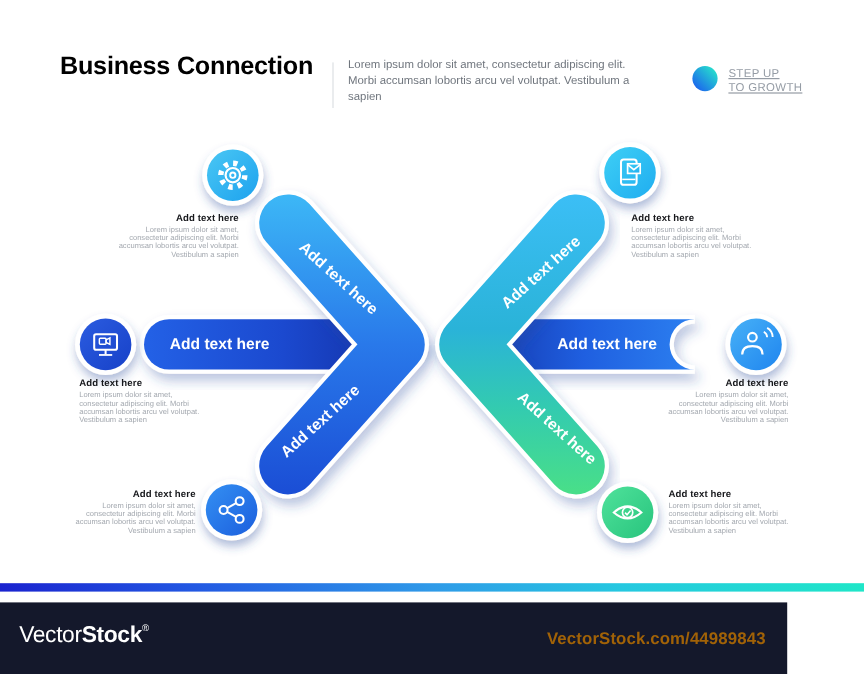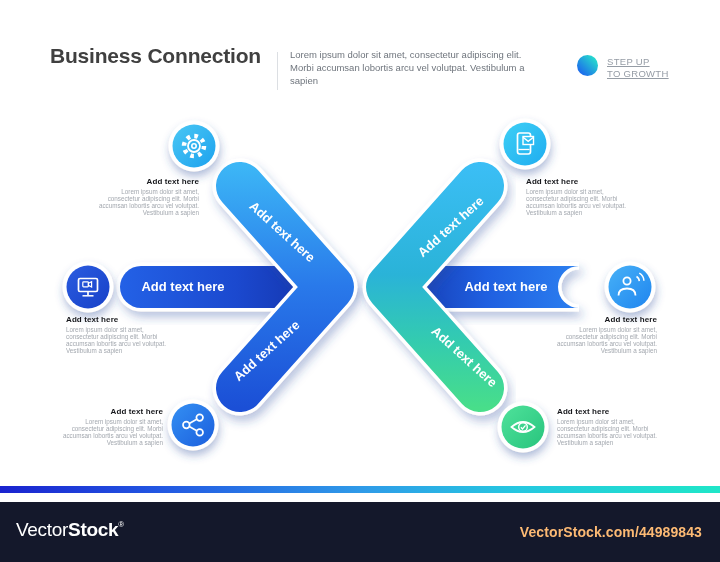--- a/index.html
+++ b/index.html
@@ -1,21 +1,21 @@
 <!DOCTYPE html>
 <html><head>
 <meta charset="utf-8">
 <style>
   * { margin:0; padding:0; box-sizing:border-box; }
   body { font-family:"Liberation Sans", sans-serif; background:#fff; }
   #canvas { position:relative; width:720px; height:562px; background:#fff; overflow:hidden; }
 
   
   .title { position:absolute; left:50px; top:42px; font-size:21px; line-height:27px;
-           font-weight:bold; color:#404040; letter-spacing:-0.2px; }
+           font-weight:bold; color:#000000; letter-spacing:-0.2px; }
   .hdr-divider { position:absolute; left:277px; top:52px; width:1px; height:38px; background:#dcdfe3; }
   .hdr-desc { position:absolute; left:290px; top:49px; width:236px; font-size:9.5px;
               line-height:12.8px; color:#6f757d; }
   .badge-dot { position:absolute; left:577px; top:55px; width:21px; height:21px; border-radius:50%;
                background:linear-gradient(225deg,#27e2cc 10%,#1b62ee 90%); }
   .badge-text { position:absolute; left:607px; top:56px; font-size:9.5px; line-height:11.5px;
                 color:#959ca5; letter-spacing:0.3px;text-decoration:underline; }
 
   
   #diagram-svg { position:absolute; left:0; top:0; z-index:1; }
@@ -26,26 +26,26 @@
 
   .tblock { position:absolute; z-index:2; }
   .tblock h4 { font-size:8px; font-weight:bold; color:#17181c; margin-bottom:2px; letter-spacing:0.1px; }
   .tblock p { font-size:6.3px; line-height:7.1px; color:#a3a8af; }
   .al-r { text-align:right; }
   .al-l { text-align:left; }
 
   
   .grad-bar { position:absolute; left:0; top:486px; width:720px; height:7px;
               background:linear-gradient(90deg,#1a23cf 0%,#2257e2 22%,#2f9ae8 50%,#25c8e0 72%,#1fe6c8 100%); }
-  .footer { position:absolute; left:0; top:502px; width:720px; height:60px; background:#14182b; }
+  .footer { position:absolute; left:0; top:502px; width:656px; height:60px; background:#14182b; }
   .brand { position:absolute; left:16px; top:17px; color:#fff; font-size:19px; letter-spacing:-0.3px; }
   .brand .light { font-weight:400; }
   .brand .bold { font-weight:700; }
   .brand sup { font-size:8px; vertical-align:9px; font-weight:400; }
-  .wm-ref { position:absolute; right:18px; top:22px; color:#fdba74; font-size:14px; font-weight:600;
+  .wm-ref { position:absolute; right:18px; top:22px; color:#a16207; font-size:14px; font-weight:600;
             letter-spacing:0.1px; }
 </style>
 </head>
 <body>
 
 <div id="canvas">
 
   <div class="title">
     <div>Business Connection</div>
   </div>

